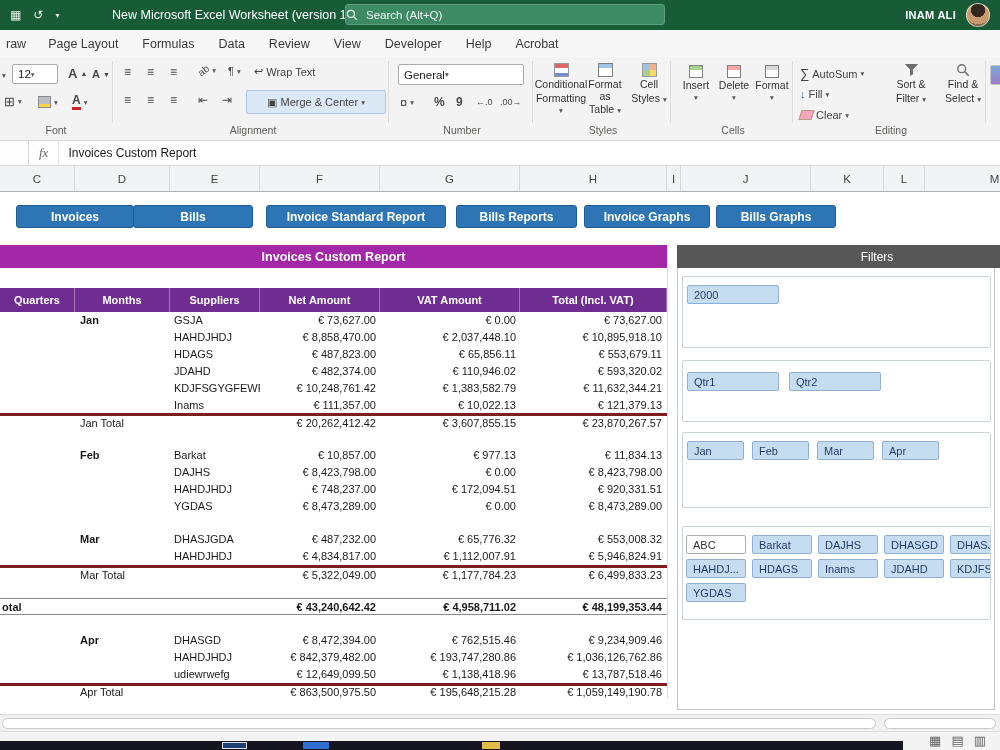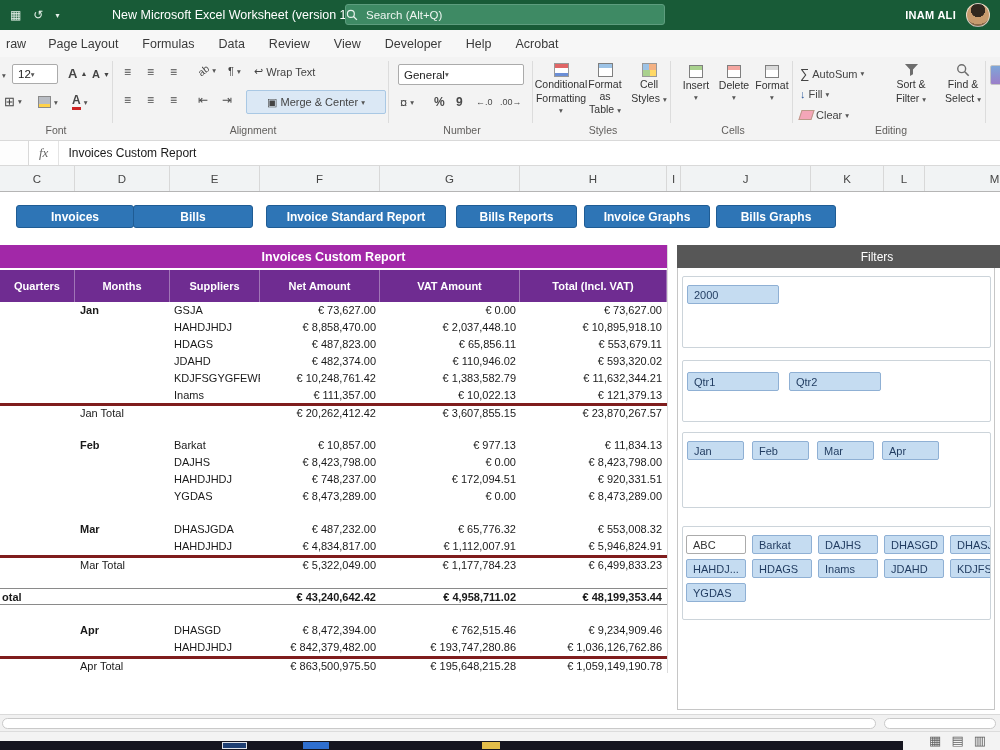--- a/index.html
+++ b/index.html
@@ -71,21 +71,21 @@
 
   
   .sheet{position:absolute;top:192px;left:0;width:1000px;height:522px;background:#fff;overflow:hidden}
   .navbtn{position:absolute;top:13px;height:23px;background:var(--accent-blue,#2e75b6);border:1px solid #1f5c94;
           border-radius:3px;color:#fff;font-weight:bold;font-size:12px;display:flex;align-items:center;
           justify-content:center;box-sizing:border-box;white-space:nowrap}
 
   .report{position:absolute;left:0;top:53px;width:667px;border-right:1px solid #dcdcdc;box-sizing:content-box}
   .rep-title{height:23px;background:var(--purple-title,#a228a8);color:#fff;font-weight:bold;font-size:12.5px;
              display:flex;align-items:center;justify-content:center}
-  .rep-head{position:relative;height:32px;margin-top:2px;background:var(--purple-head,#6f2c91);display:flex}
+  .rep-head{position:relative;height:24px;margin-top:20px;background:var(--purple-head,#6f2c91);display:flex}
   .rep-head div{color:#fff;font-weight:bold;font-size:11px;display:flex;align-items:center;justify-content:center;
                 border-right:1px solid rgba(255,255,255,.35);box-sizing:border-box;white-space:nowrap;overflow:hidden}
   .rrow{display:flex;height:16.85px}
   .rrow div{box-sizing:border-box;overflow:hidden;white-space:nowrap;font-size:11px;display:flex;align-items:center;color:#1a1a1a}
   .c-q{width:75px;padding-left:2px;font-weight:bold}
   .c-m{width:95px;padding-left:5px;font-weight:bold}
   .c-s{width:90px;padding-left:4px}
   .c-n1{width:120px;justify-content:flex-end;padding-right:4px}
   .c-n2{width:140px;justify-content:flex-end;padding-right:4px}
   .c-n3{width:147px;justify-content:flex-end;padding-right:5px}
@@ -495,20 +495,28 @@
           <div class="c-n2">€ 762,515.46</div>
           <div class="c-n3">€ 9,234,909.46</div>
         </div>
         <div class="rrow data">
           <div class="c-q"></div>
           <div class="c-m"></div>
           <div class="c-s">HAHDJHDJ</div>
           <div class="c-n1">€ 842,379,482.00</div>
           <div class="c-n2">€ 193,747,280.86</div>
           <div class="c-n3">€ 1,036,126,762.86</div>
+        </div>
+        <div class="rrow data">
+          <div class="c-q"></div>
+          <div class="c-m"></div>
+          <div class="c-s">udiewrwefg</div>
+          <div class="c-n1">€ 12,649,099.50</div>
+          <div class="c-n2">€ 1,138,418.96</div>
+          <div class="c-n3">€ 13,787,518.46</div>
         </div>
         <div class="rrow total">
           <div class="c-q"></div>
           <div class="c-m">Apr Total</div>
           <div class="c-s"></div>
           <div class="c-n1">€ 863,500,975.50</div>
           <div class="c-n2">€ 195,648,215.28</div>
           <div class="c-n3">€ 1,059,149,190.78</div>
         </div>
       </div>

